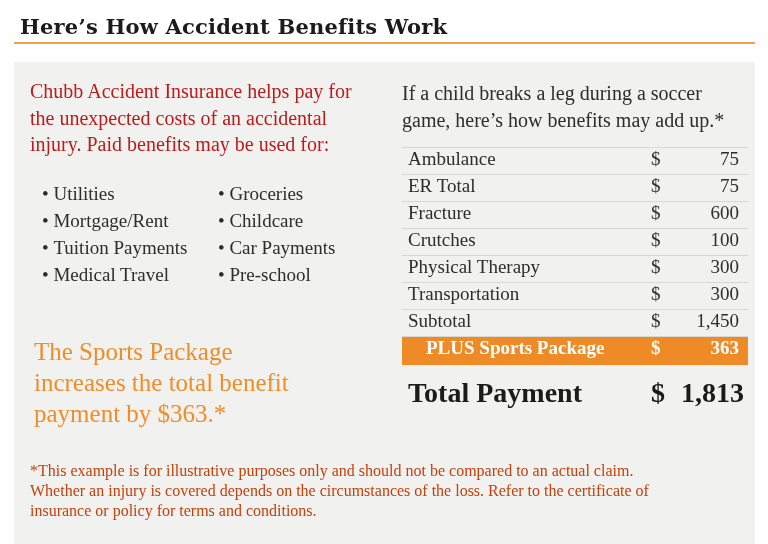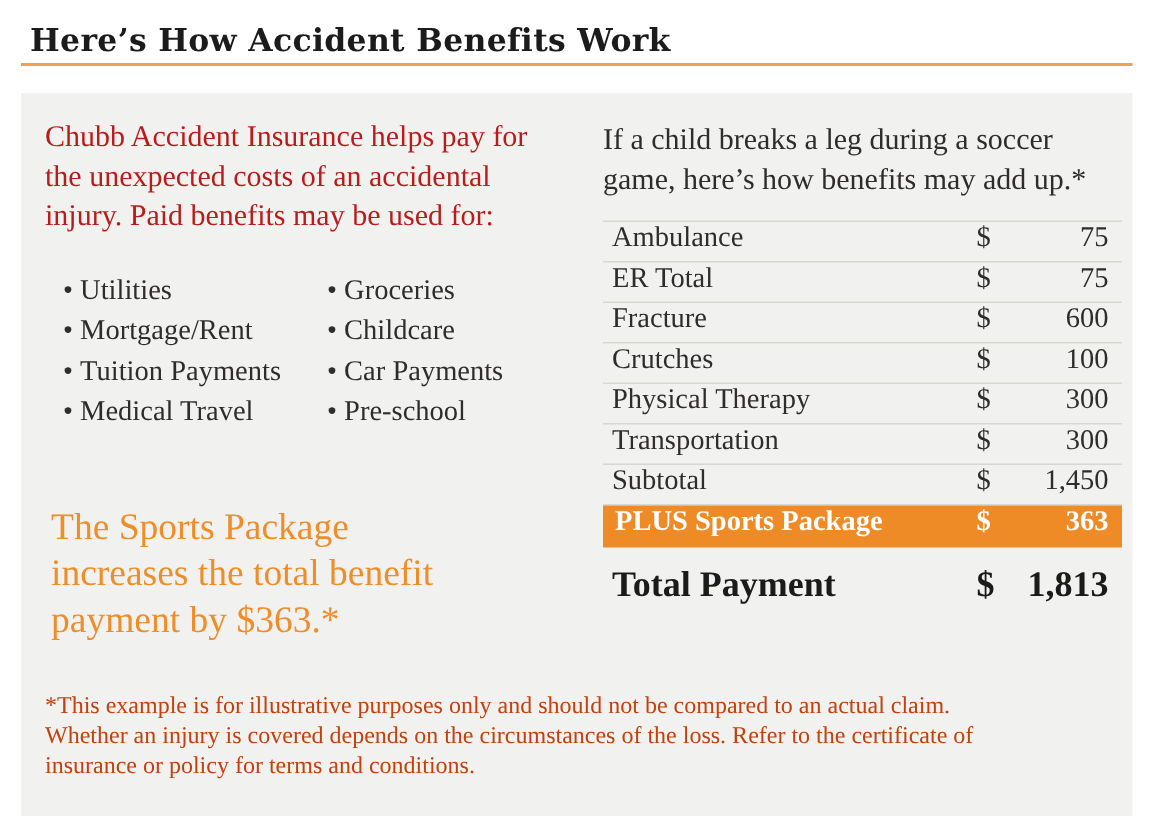--- a/index.html
+++ b/index.html
@@ -55,25 +55,25 @@
     height: 27px; padding: 0 9px 0 6px;
     border-bottom: 1px solid #d8d8d3;
     font-size: 19px; color: #2e2d2b;
   }
   .row .label { flex: 1; }
   .row .cur { width: 30px; }
   .row .amt { width: 58px; text-align: right; }
 
   .row.highlight {
     background: #ef8b26; color: #ffffff; font-weight: bold;
-    height: 28px; border-bottom: none; padding-left: 8px;
+    height: 28px; border-bottom: none; padding-left: 24px;
   }
   .row.total {
     border-bottom: none; margin-top: 12px; height: 30px;
-    font-size: 24px; font-weight: bold; color: #1b1b1b;
+    font-size: 28px; font-weight: bold; color: #1b1b1b;
   }
 
   .footnote {
     position: absolute; left: 16px; top: 399px; width: 722px; margin: 0;
     font-size: 16px; line-height: 20px; color: #c2410c;
   }
 </style>
 </head>
 <body>
 

